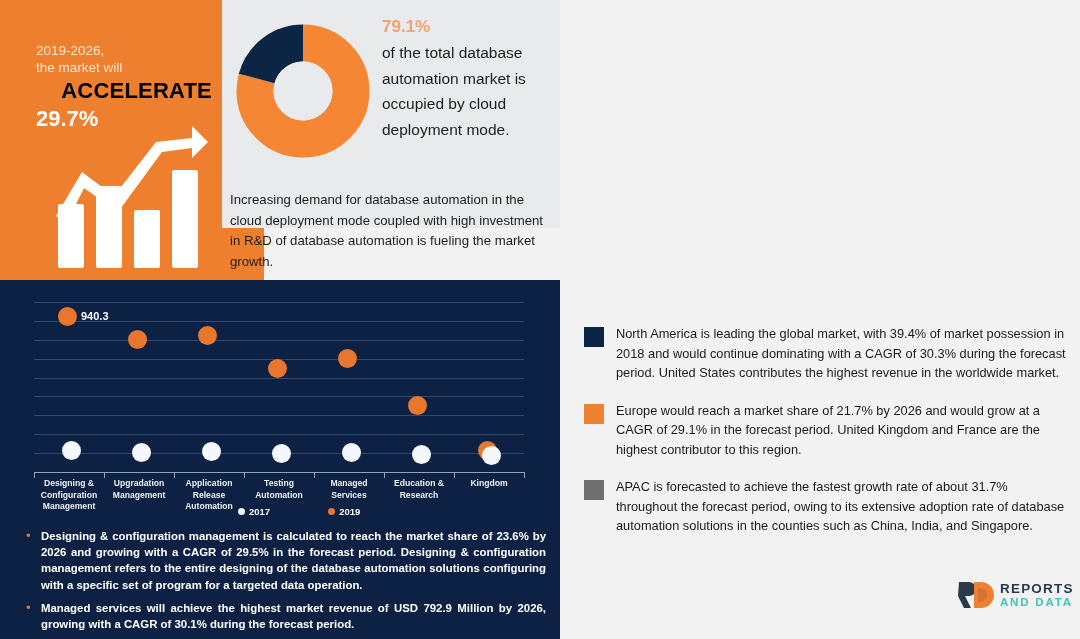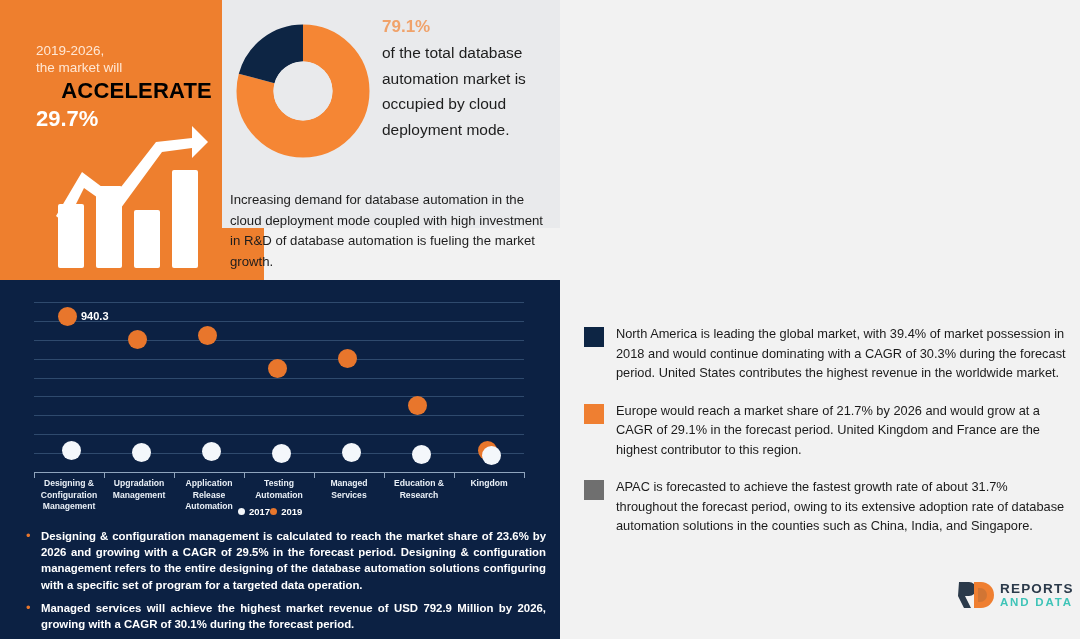--- a/index.html
+++ b/index.html
@@ -67,21 +67,21 @@
     position: absolute; font-size: 11px; font-weight: 700; color: #fff; white-space: nowrap;
   }
   .cat-axis { position: absolute; left: 34px; top: 192px; width: 490px; height: 1px; background: #8fa4bd; }
   .cat-tick { position: absolute; top: 192px; width: 1px; height: 6px; background: #8fa4bd; }
   .cat-labels { position: absolute; left: 34px; top: 198px; width: 490px; display: flex; }
   .cat-label {
     flex: 1; text-align: center; font-size: 8.6px; line-height: 11.5px;
     color: #eaf0f7; font-weight: 600; padding: 0 1px;
   }
   .dot-legend {
-    position: absolute; left: 238px; top: 226px; display: flex; 
+    position: absolute; left: 238px; top: 226px; display: flex; gap: 58px;
     font-size: 9.5px; font-weight: 700; color: #ffffff; align-items: center;
   }
   .dot-legend .item { display: flex; align-items: center; gap: 4px; }
   .legend-dot { width: 7px; height: 7px; border-radius: 50%; display: inline-block; }
 
   .navy-bullets { position: absolute; left: 26px; top: 248px; width: 520px; }
   .navy-bullet { display: flex; gap: 9px; margin-bottom: 7px; }
   .navy-bullet .bdot { color: #e8762c; font-size: 13px; line-height: 16px; flex: 0 0 6px; }
   .navy-bullet .btxt {
     font-size: 11.4px; line-height: 16.2px; color: #ffffff; font-weight: 700;

